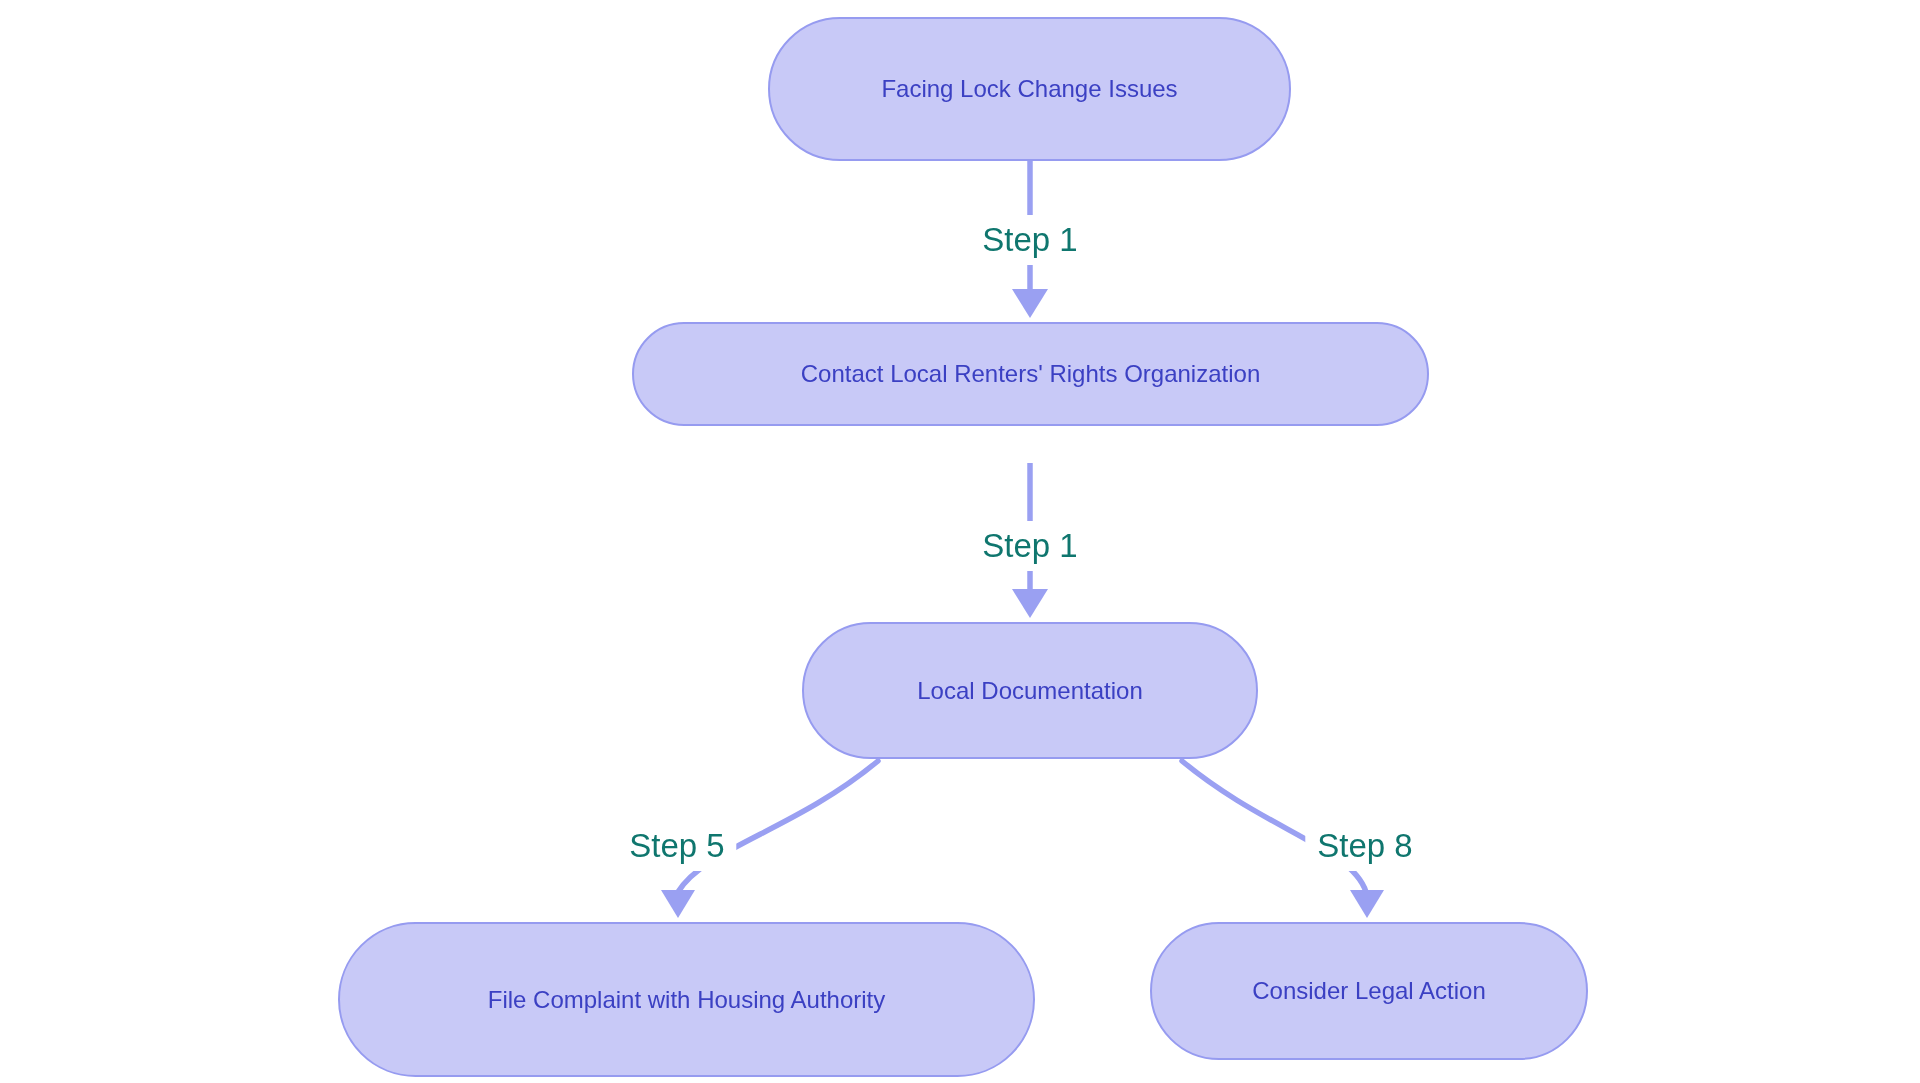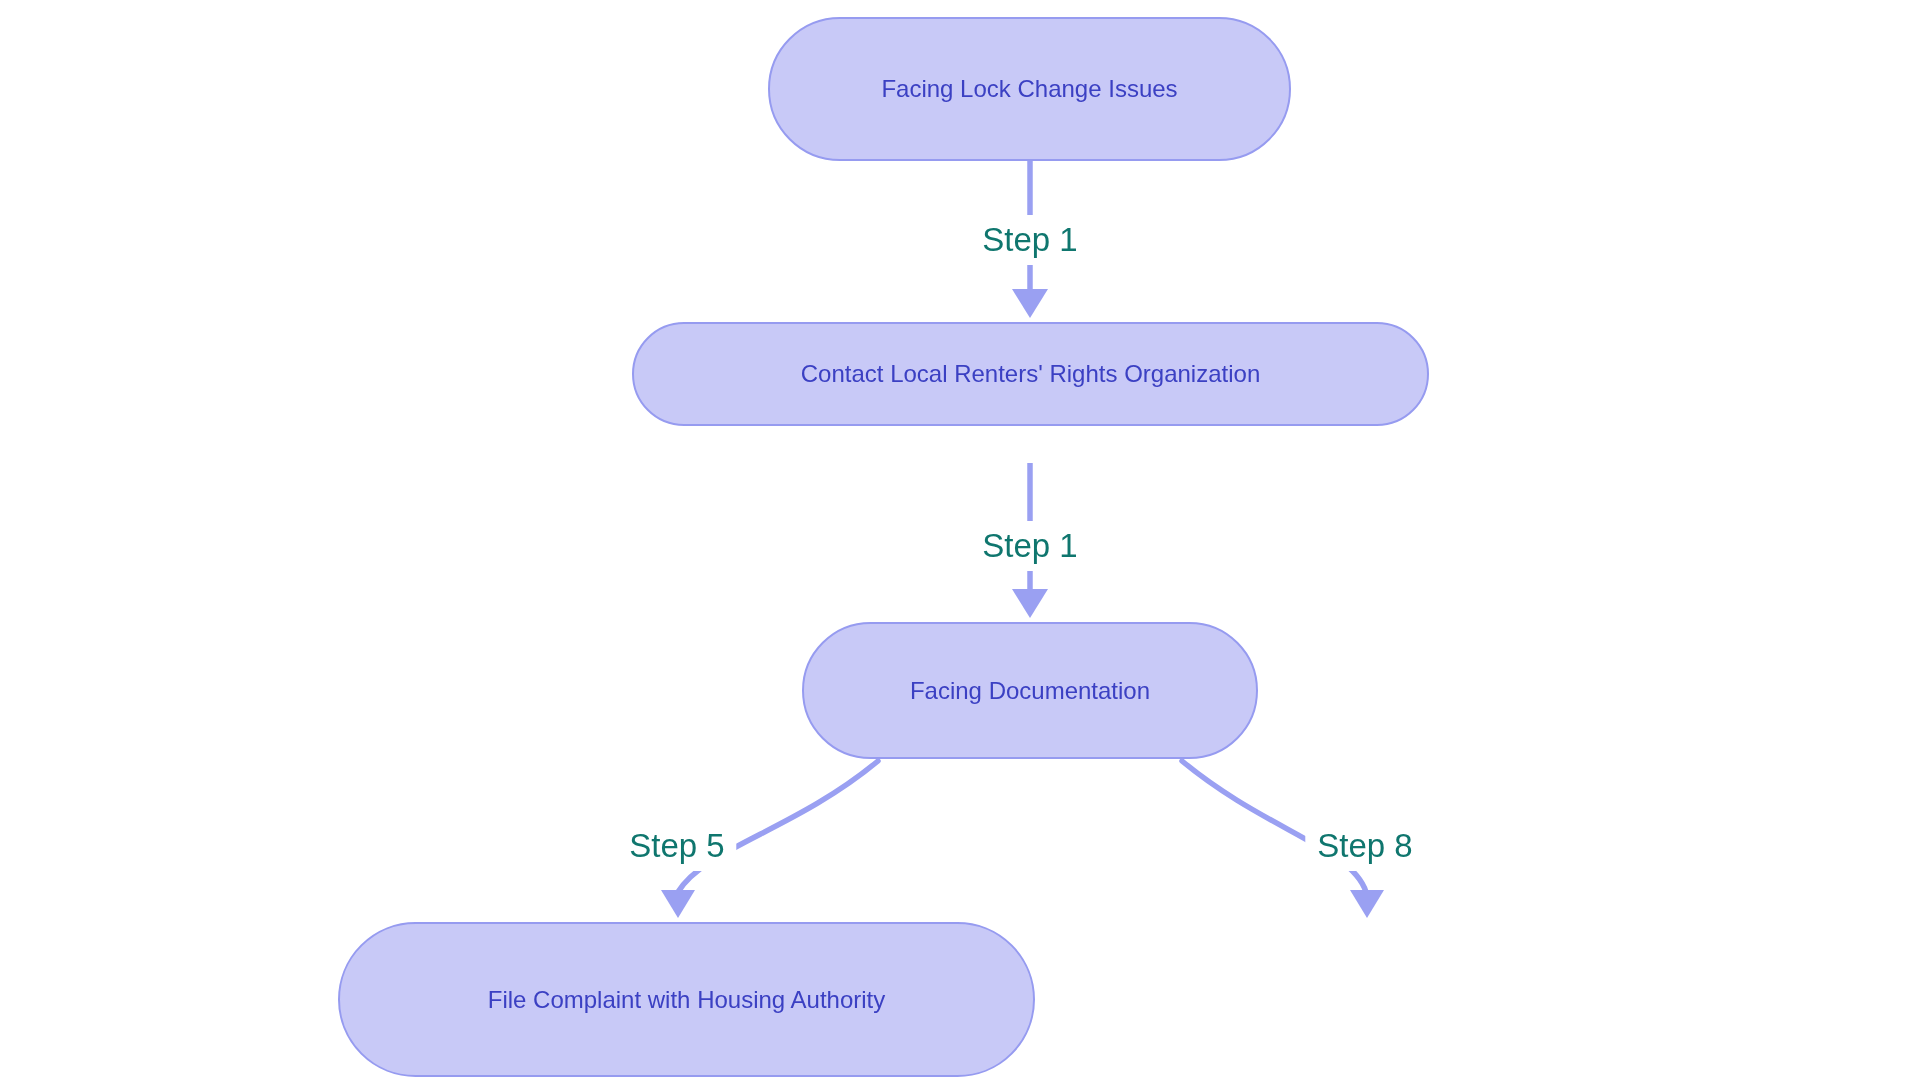--- a/index.html
+++ b/index.html
@@ -79,16 +79,17 @@
     <polygon points="1367,918 1350,890 1384,890" fill="#9aa0f2"></polygon>
   </svg>
 
   <div class="edge-label" id="edge-label-0">Step 1</div>
   <div class="edge-label" id="edge-label-1">Step 1</div>
   <div class="edge-label" id="edge-label-2">Step 5</div>
   <div class="edge-label" id="edge-label-3">Step 8</div>
 
   <div class="node" id="node-0">Facing Lock Change Issues</div>
   <div class="node" id="node-1">Contact Local Renters' Rights Organization</div>
-  <div class="node" id="node-2">Facing Documentation</div>
+  <div class="node" id="node-2">Local Documentation</div>
   <div class="node" id="node-3">File Complaint with Housing Authority</div>
+  <div class="node" id="node-4">Consider Legal Action</div>
 
 </div>
 
 </body></html>

